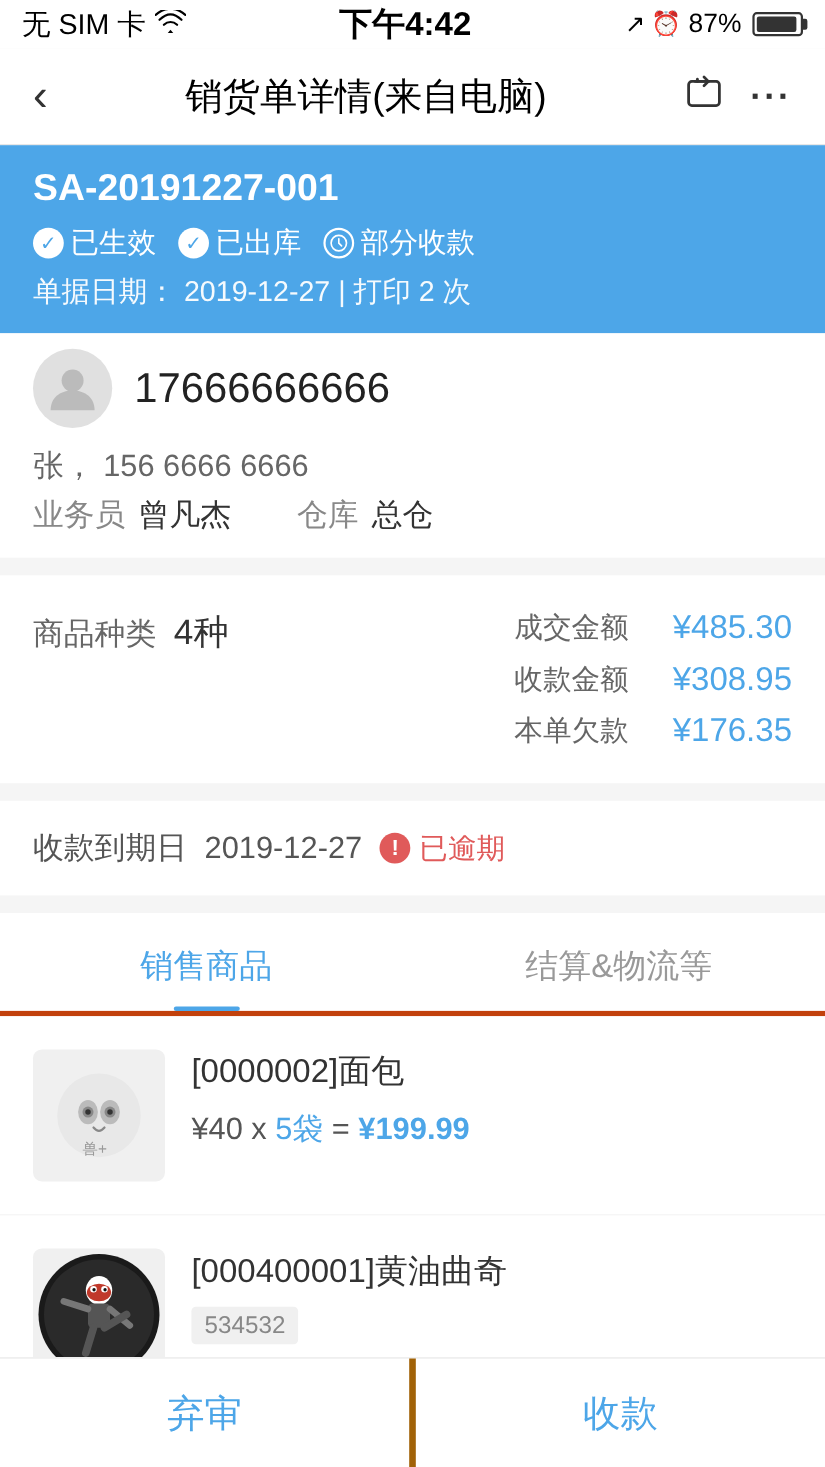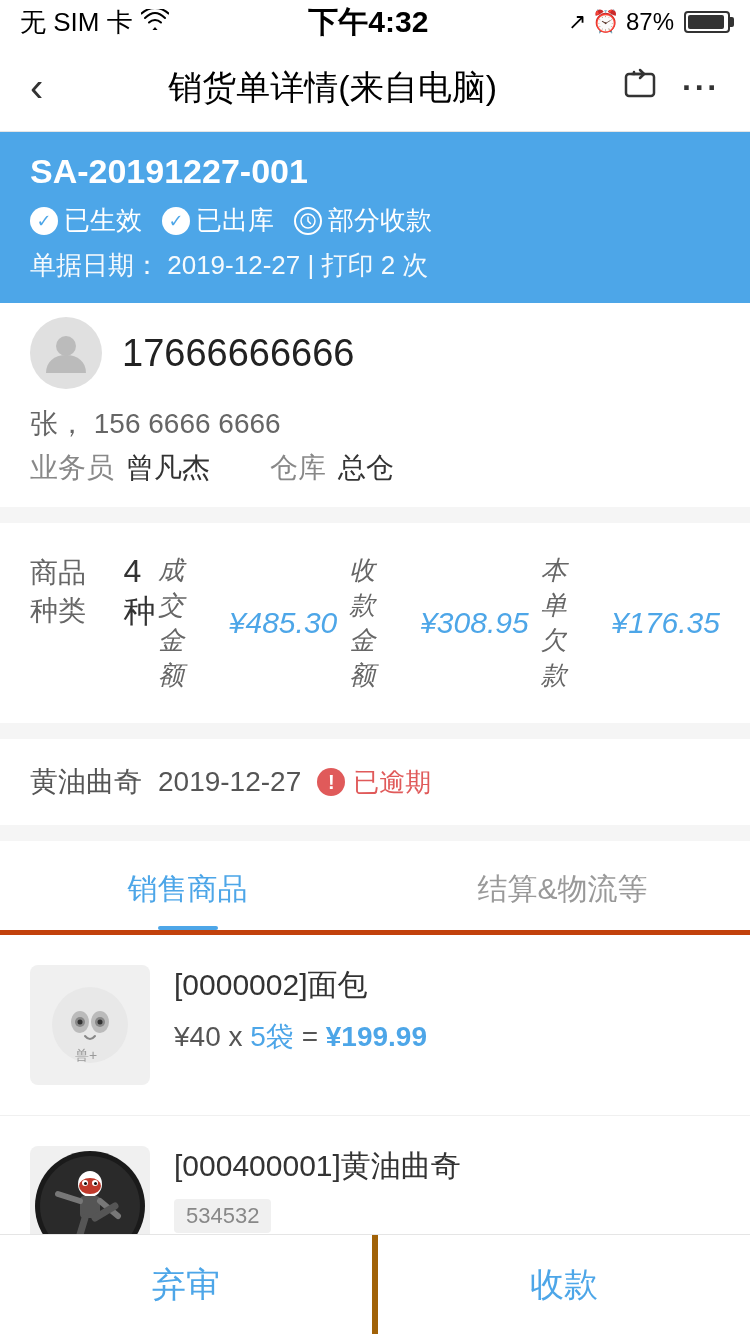--- a/index.html
+++ b/index.html
@@ -366,21 +366,21 @@
     <span>无 SIM 卡</span>
     <span>
       <svg width="28" height="22" viewBox="0 0 28 22" fill="none">
         <path d="M14 18l2.5 3H11.5L14 18z" fill="#000"></path>
         <path d="M8 13.5C9.9 11.7 11.8 11 14 11s4.1.7 6 2.5" stroke="#000" stroke-width="2" fill="none" stroke-linecap="round"></path>
         <path d="M4 9C7.2 5.9 10.4 4 14 4s6.8 1.9 10 5" stroke="#000" stroke-width="2" fill="none" stroke-linecap="round"></path>
         <path d="M0.5 4.5C4.8 0.7 9.2 -1 14 -1s9.2 1.7 13.5 5.5" stroke="#000" stroke-width="2" fill="none" stroke-linecap="round"></path>
       </svg>
     </span>
   </div>
-  <div class="status-center">下午4:32</div>
+  <div class="status-center">下午4:42</div>
   <div class="status-right">
     <span style="font-size:22px;">↗</span>
     <span style="font-size:22px;">⏰</span>
     <span>87%</span>
     <div class="battery">
       <div class="battery-fill"></div>
     </div>
   </div>
 </div>
 
@@ -459,39 +459,39 @@
 </div>
 
 <div class="section-white" style="padding: 30px; margin-bottom: 16px;">
   <div style="display:flex; justify-content:space-between; align-items:flex-start;">
     <div>
       <div style="display:flex; align-items:baseline; gap:16px;">
         <span style="font-size:28px; color:#666;">商品种类</span>
         <span style="font-size:32px; color:#333; font-weight:500;">4种</span>
       </div>
     </div>
-    <div style="display:flex;flex-direction:row;gap:12px;font-style:italic;">
+    <div style="display:flex;flex-direction:column;gap:12px;">
       <div class="amount-row">
         <span class="amount-label">成交金额</span>
         <span class="amount-value">¥485.30</span>
       </div>
       <div class="amount-row">
         <span class="amount-label">收款金额</span>
         <span class="amount-value">¥308.95</span>
       </div>
       <div class="amount-row">
         <span class="amount-label">本单欠款</span>
         <span class="amount-value">¥176.35</span>
       </div>
     </div>
   </div>
 </div>
 
 <div class="due-section">
-  <span>黄油曲奇</span>
+  <span>收款到期日</span>
   <span>2019-12-27</span>
   <div class="overdue-badge">
     <div class="overdue-dot">!</div>
     <span>已逾期</span>
   </div>
 </div>
 
 <div class="tabs-section">
   <div class="tabs-row">
     <div class="tab-item active">

